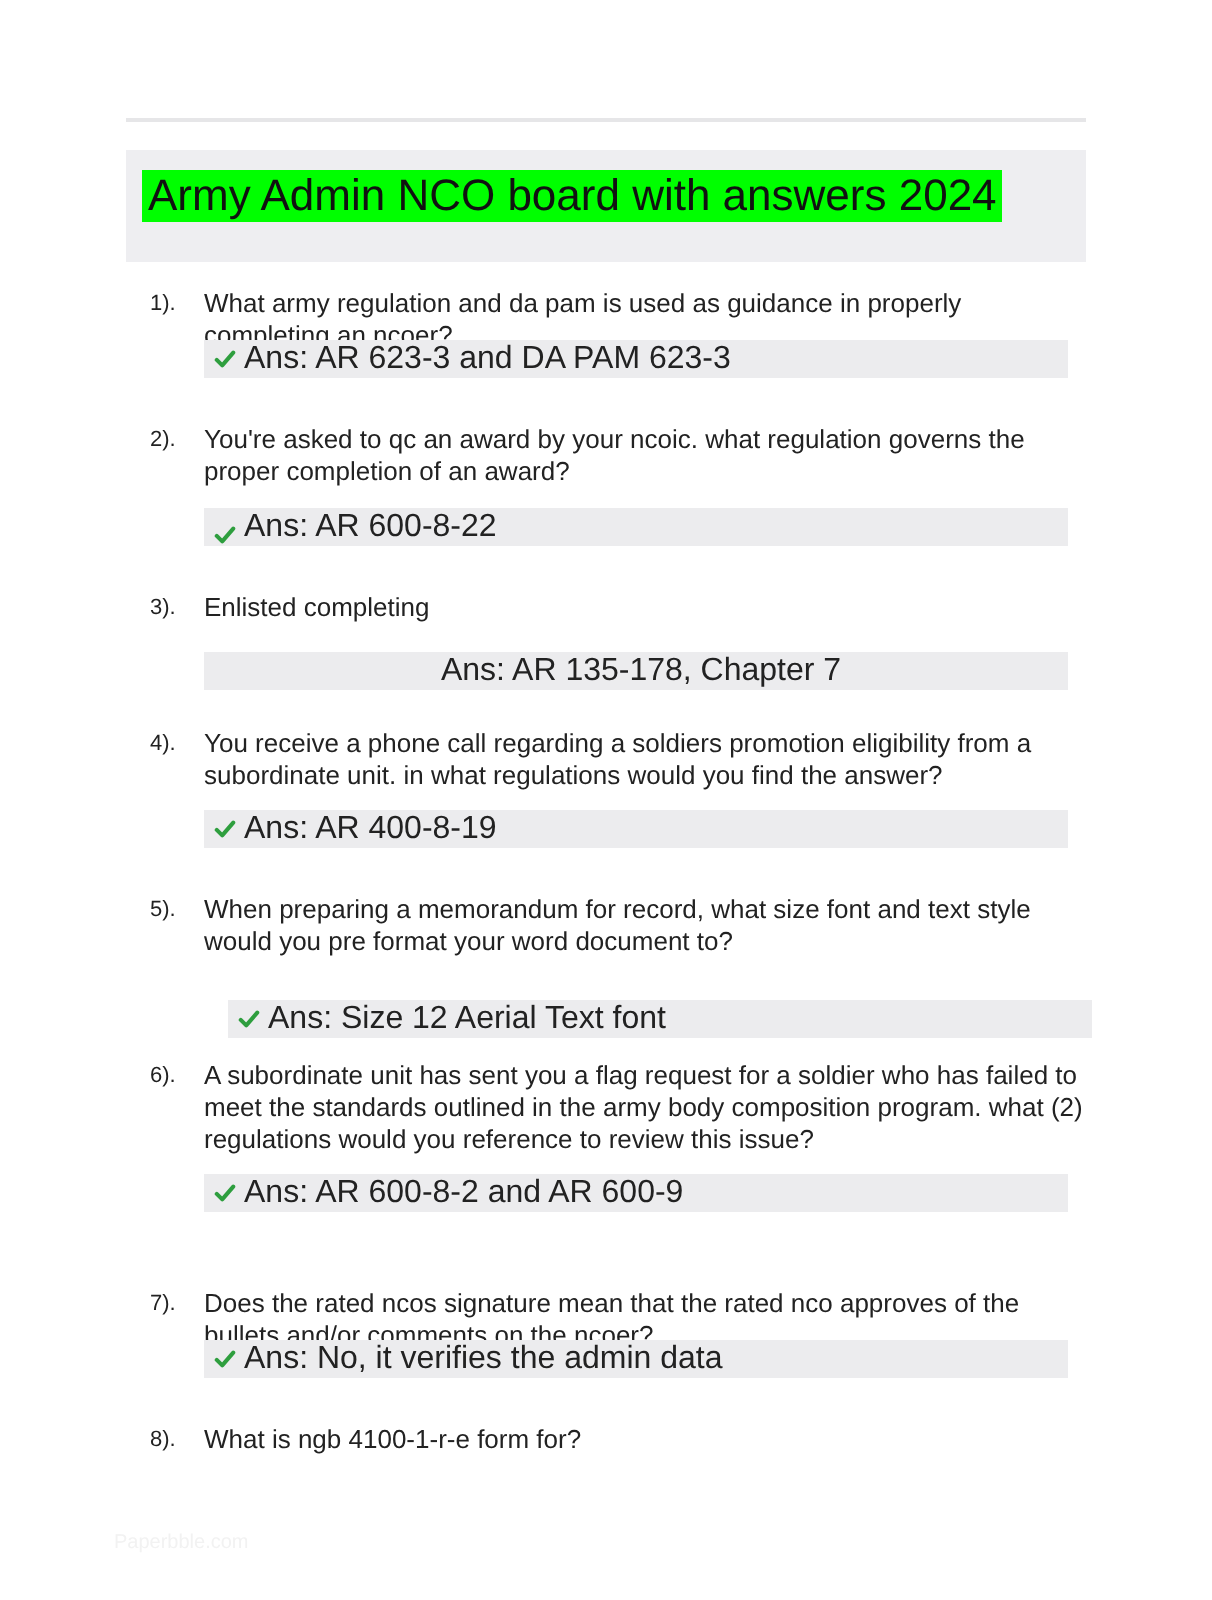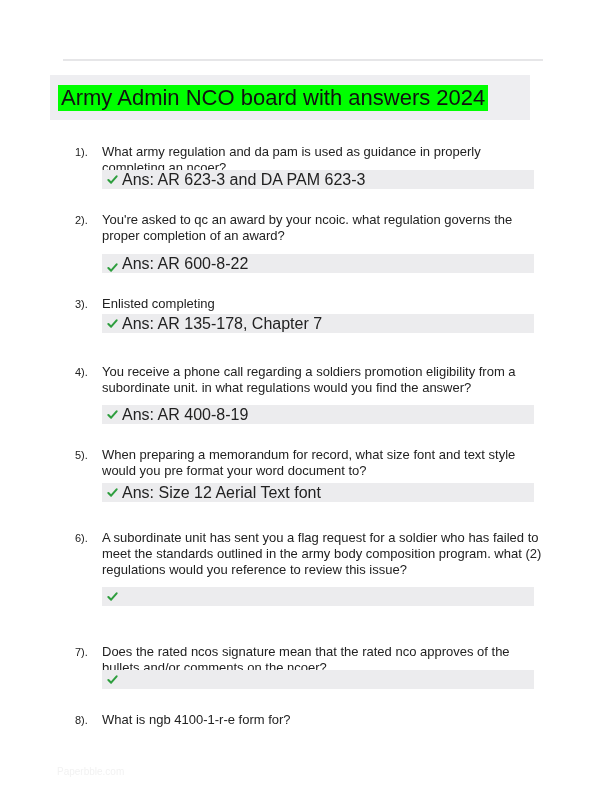--- a/index.html
+++ b/index.html
@@ -18,24 +18,24 @@
     .top-rule {
       position: absolute;
       left: 63px;
       top: 59px;
       width: 480px;
       height: 2px;
       background: #e6e6e8;
     }
     .title-band {
       position: absolute;
-      left: 50px;
+      left: 63px;
       top: 75px;
       width: 480px;
-      height: 45px;
+      height: 56px;
       background: #eeeef1;
     }
     .title-highlight {
       position: absolute;
       left: 8px;
       top: 10px;
       height: 26px;
       padding: 0 3px 0 3px;
       background: #00ff00;
       font-size: 22px;
@@ -129,21 +129,21 @@
     <svg class="check" viewBox="0 0 12 12">
         <path d="M1.5 6.5 L4.5 9.5 L10.5 2.5" fill="none" stroke="#2e9e3e" stroke-width="2.2" stroke-linecap="round" stroke-linejoin="round"></path>
       </svg>
     <span>Ans: AR 600-8-22</span>
   </div>
 </div>
 
 <div class="qa" style="top:296px;">
   <span class="qnum">3).</span>
   <span class="qtext">Enlisted completing</span>
-  <div class="ans" style="top:18px;">
+  <div class="ans" style="top:30px;flex-direction:column;">
     <svg class="check" viewBox="0 0 12 12">
         <path d="M1.5 6.5 L4.5 9.5 L10.5 2.5" fill="none" stroke="#2e9e3e" stroke-width="2.2" stroke-linecap="round" stroke-linejoin="round"></path>
       </svg>
     <span>Ans: AR 135-178, Chapter 7</span>
   </div>
 </div>
 
 <div class="qa" style="top:364px;">
   <span class="qnum">4).</span>
   <span class="qtext">You receive a phone call regarding a soldiers promotion eligibility from a subordinate unit. in what regulations would you find the answer?</span>
@@ -151,45 +151,47 @@
     <svg class="check" viewBox="0 0 12 12">
         <path d="M1.5 6.5 L4.5 9.5 L10.5 2.5" fill="none" stroke="#2e9e3e" stroke-width="2.2" stroke-linecap="round" stroke-linejoin="round"></path>
       </svg>
     <span>Ans: AR 400-8-19</span>
   </div>
 </div>
 
 <div class="qa" style="top:447px;">
   <span class="qnum">5).</span>
   <span class="qtext">When preparing a memorandum for record, what size font and text style would you pre format your word document to?</span>
-  <div class="ans" style="top:36px;">
+  <div class="ans" style="top:53px;margin-left:12px;">
     <svg class="check" viewBox="0 0 12 12">
         <path d="M1.5 6.5 L4.5 9.5 L10.5 2.5" fill="none" stroke="#2e9e3e" stroke-width="2.2" stroke-linecap="round" stroke-linejoin="round"></path>
       </svg>
     <span>Ans: Size 12 Aerial Text font</span>
   </div>
 </div>
 
 <div class="qa" style="top:530px;">
   <span class="qnum">6).</span>
   <span class="qtext">A subordinate unit has sent you a flag request for a soldier who has failed to meet the standards outlined in the army body composition program. what (2) regulations would you reference to review this issue?</span>
   <div class="ans" style="top:57px;">
     <svg class="check" viewBox="0 0 12 12">
         <path d="M1.5 6.5 L4.5 9.5 L10.5 2.5" fill="none" stroke="#2e9e3e" stroke-width="2.2" stroke-linecap="round" stroke-linejoin="round"></path>
       </svg>
+    <span>Ans: AR 600-8-2 and AR 600-9</span>
   </div>
 </div>
 
 <div class="qa" style="top:644px;">
   <span class="qnum">7).</span>
   <span class="qtext">Does the rated ncos signature mean that the rated nco approves of the bullets and/or comments on the ncoer?</span>
   <div class="ans" style="top:26px;">
     <svg class="check" viewBox="0 0 12 12">
         <path d="M1.5 6.5 L4.5 9.5 L10.5 2.5" fill="none" stroke="#2e9e3e" stroke-width="2.2" stroke-linecap="round" stroke-linejoin="round"></path>
       </svg>
+    <span>Ans: No, it verifies the admin data</span>
   </div>
 </div>
 
 <div class="qa" style="top:712px;">
   <span class="qnum">8).</span>
   <span class="qtext">What is ngb 4100-1-r-e form for?</span>
 </div>
 
 <div class="footer-left">Paperbble.com</div>
 <div class="footer-right">Page 1 of 5</div>

